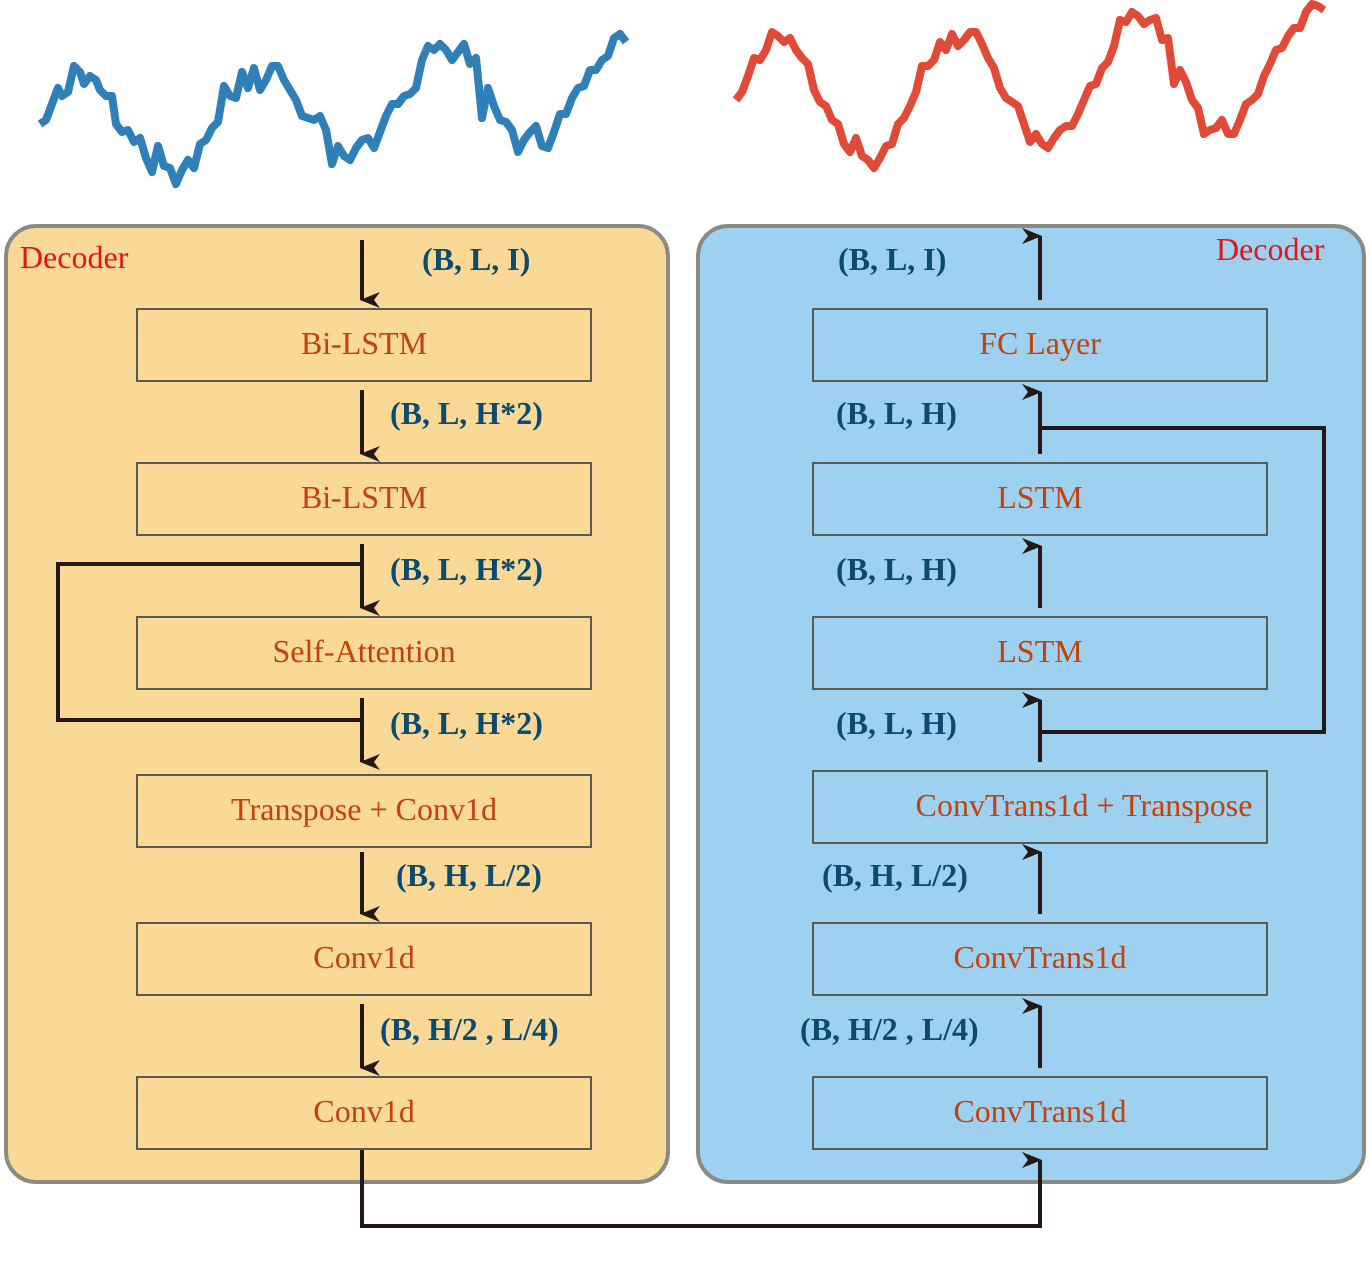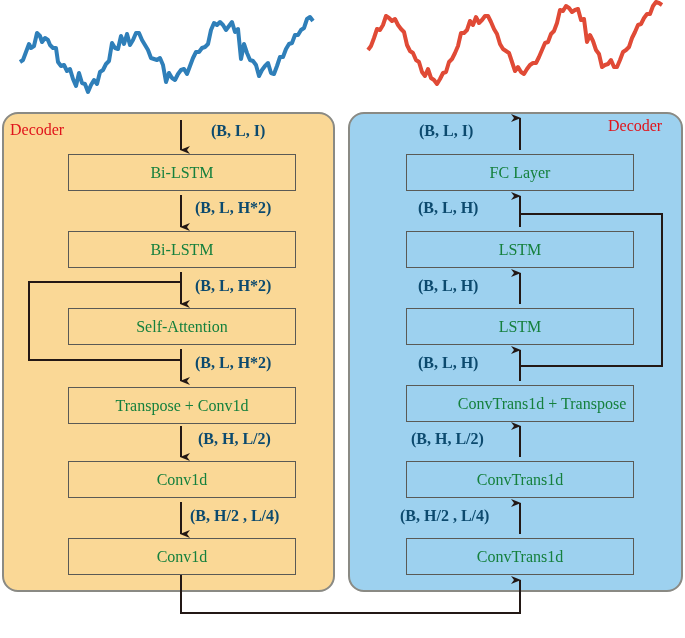--- a/index.html
+++ b/index.html
@@ -4,21 +4,21 @@
 <style>
   html, body { margin: 0; padding: 0; background: #ffffff; }
   body { width: 685px; height: 638px; position: relative; overflow: hidden;
          font-family: "Liberation Serif", "DejaVu Serif", serif; color: #231815; }
   .panel { position: absolute; border: 2px solid #8a8a84; border-radius: 16px; box-sizing: border-box; }
   .panel.enc { left: 2px; top: 112px; width: 333px; height: 480px; background: #fad896; }
   .panel.dec { left: 348px; top: 112px; width: 335px; height: 480px; background: #9dd1ef; }
   .ptitle { position: absolute; font-size: 16px; color: #e0141b; }
   .box { position: absolute; width: 228px; height: 37px; box-sizing: border-box;
          border: 1px solid #5a5a55; display: flex; align-items: center; justify-content: center;
-         font-size: 16px; color: #15803d; }
+         font-size: 16px; color: #c2410c; }
   .enc-box { left: 68px; }
   .dec-box { left: 406px; text-align: right; }
   .lbl { position: absolute; font-size: 16px; font-weight: bold; white-space: nowrap; color: #0c4a6e; }
   svg.overlay { position: absolute; left: 0; top: 0; }
 </style>
 </head>
 <body>
 
 <svg class="overlay" width="685" height="110">
   <polyline fill="none" stroke="#2f7fb9" stroke-width="4" stroke-linejoin="round" points="20,62 23,60 26,52 29,44 31,48 34,46 37,33 40,36 42,42 45,38 48,40 50,45 53,48 56,48 58,62 61,66 64,65 67,71 70,69 73,79 76,86 79,73 82,83 85,84 88,92 91,85 94,80 97,84 100,72 103,70 106,64 109,61 112,43 115,48 118,49 121,36 124,44 127,34 130,45 133,40 136,33 139,33 142,40 145,45 148,50 151,58 154,59 157,60 160,58 163,65 166,82 169,73 172,78 175,80 178,74 181,70 184,69 187,74 190,66 193,58 196,52 199,52 202,48 205,47 208,44 211,30 214,23 217,25 220,22 223,25 226,30 229,26 232,22 235,32 238,29 241,59 244,44 247,53 250,60 253,61 256,65 259,76 262,70 265,66 268,63 271,73 274,74 277,66 280,57 283,57 286,49 289,44 292,43 295,35 298,35 301,30 304,28 307,19 310,17 313,21"></polyline>

